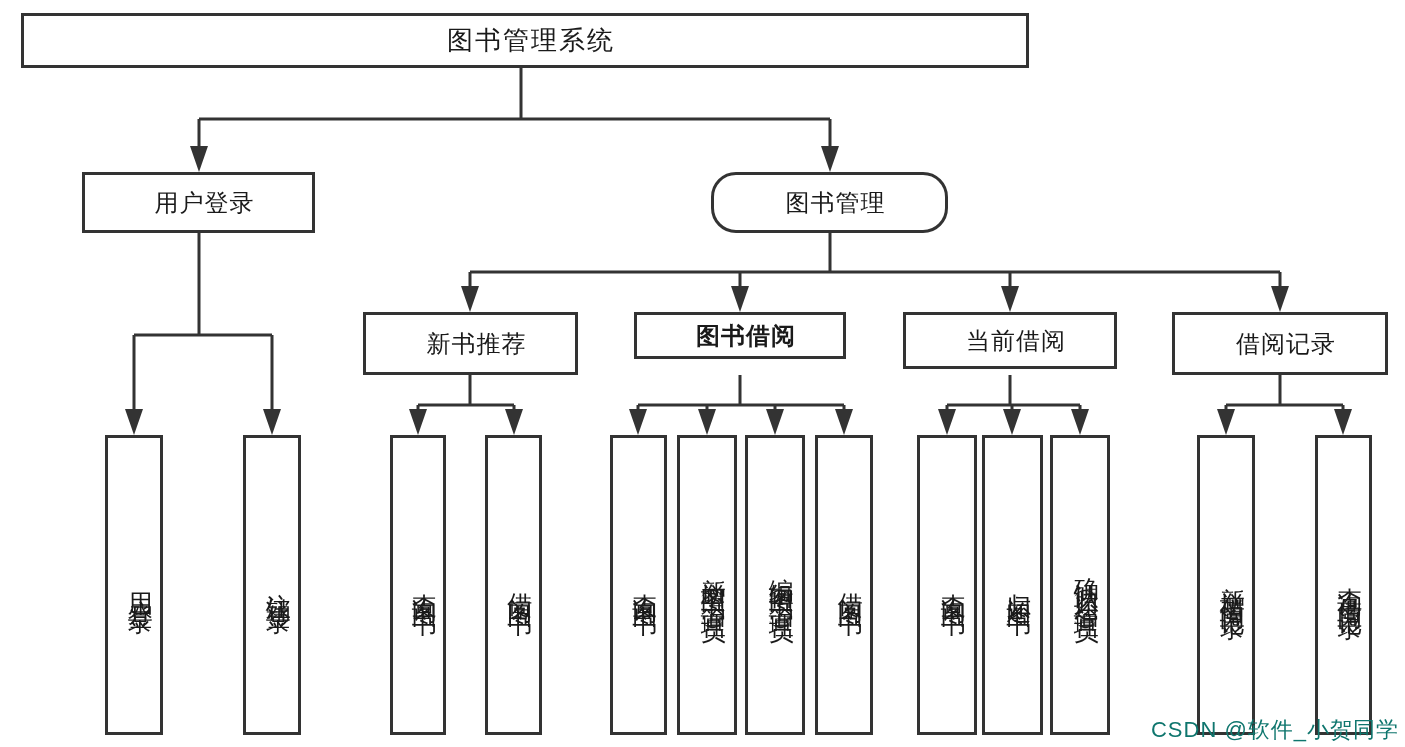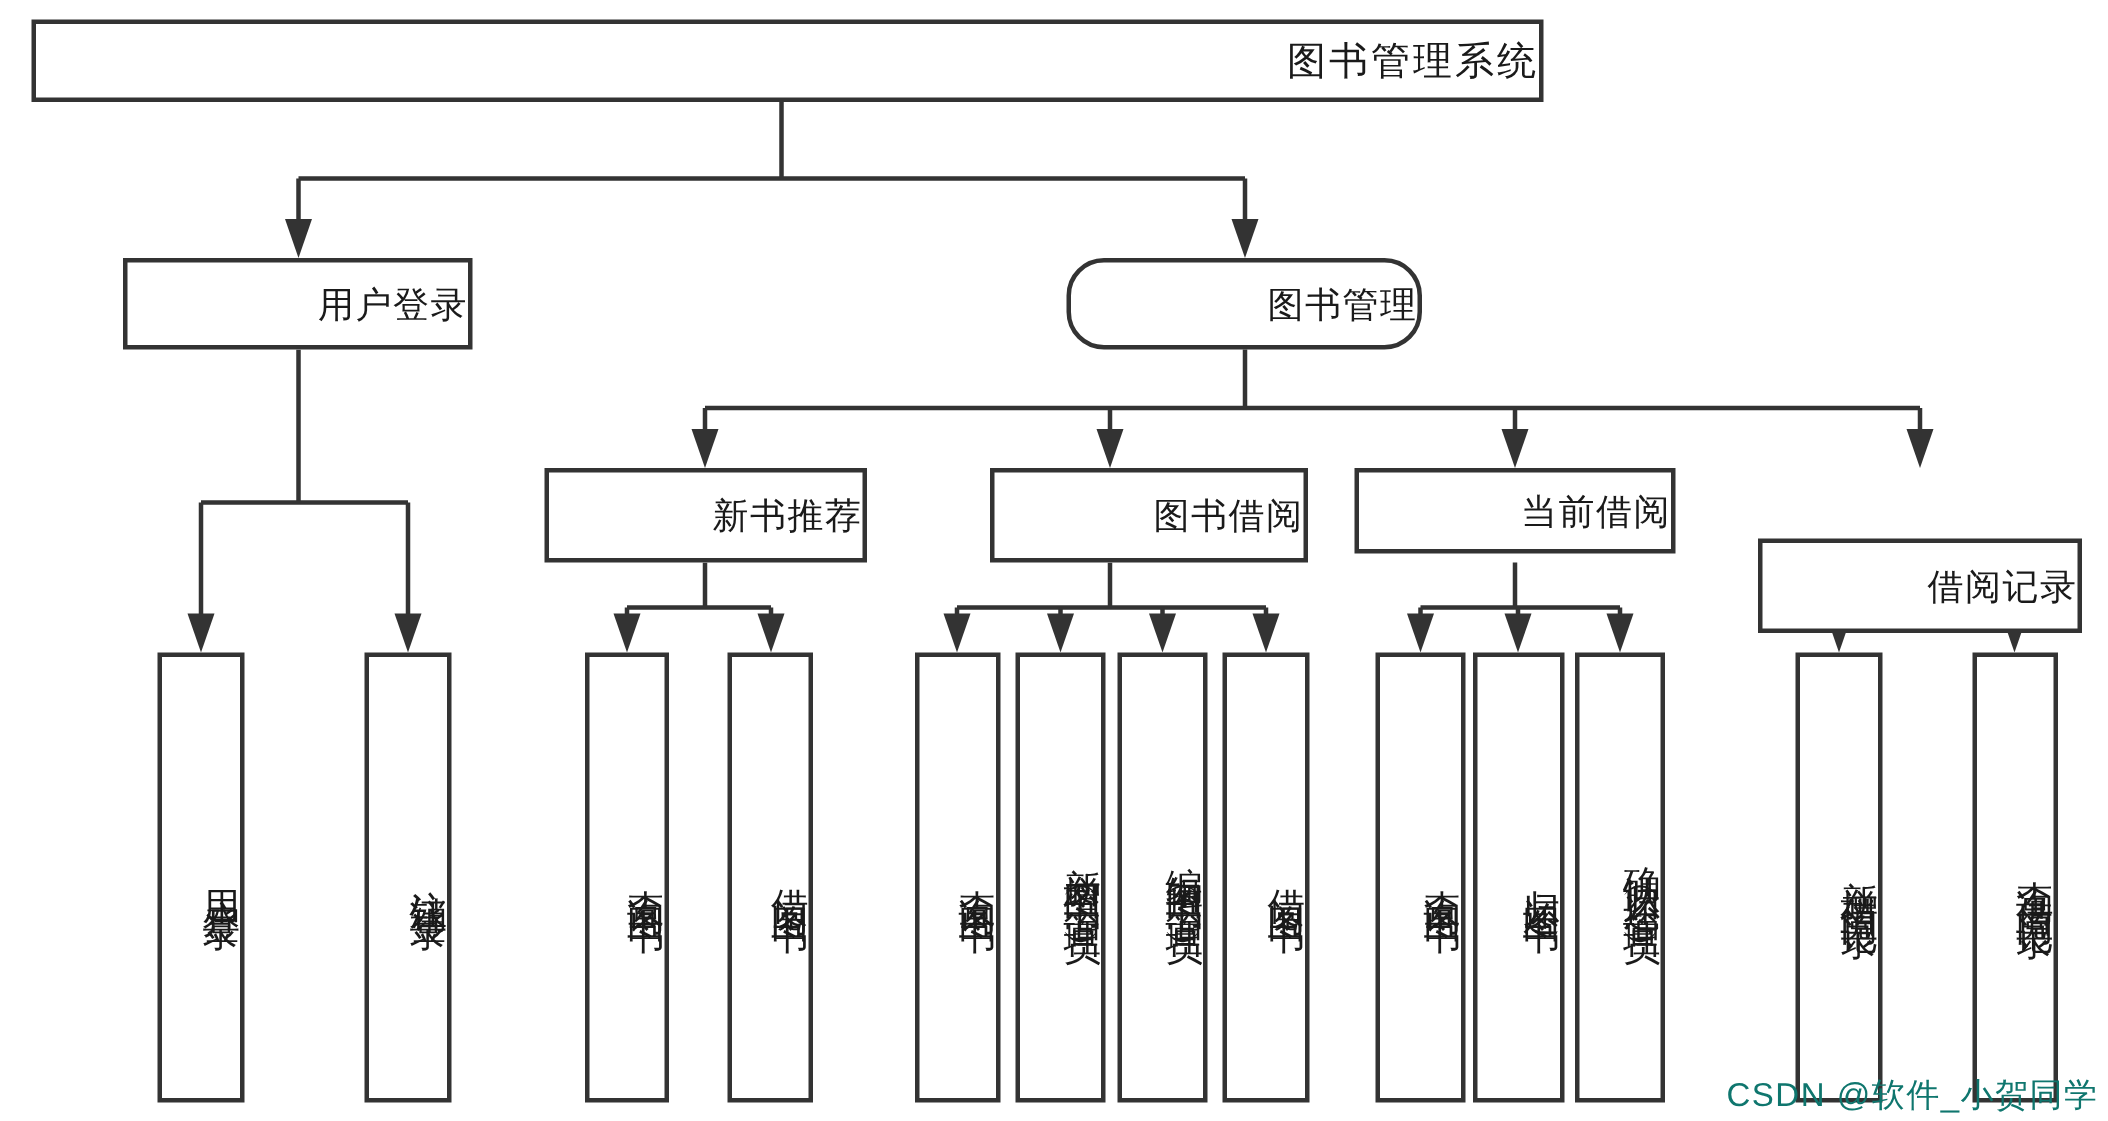--- a/index.html
+++ b/index.html
@@ -22,21 +22,21 @@
     width: 1405px;
     height: 747px;
   }
   .node {
     position: absolute;
     box-sizing: border-box;
     background: #ffffff;
     border: 3px solid #333333;
     display: flex;
     align-items: center;
-    justify-content: flex-end;
+    justify-content: center;
     color: #1a1a1a;
     padding-left: 12px;
   }
   .node.title {
     font-size: 26px;
     letter-spacing: 2px;
   }
   .node.branch {
     font-size: 24px;
     letter-spacing: 1px;
@@ -116,27 +116,27 @@
   <div class="node branch" style="left:82px; top:172px; width:233px; height:61px;">
     <span>用户登录</span>
   </div>
   <div class="node branch" style="left:711px; top:172px; width:237px; height:61px;border-radius:25px;">
     <span>图书管理</span>
   </div>
 
   <div class="node branch" style="left:363px; top:312px; width:215px; height:63px;font-family:Liberation Mono, monospace;">
     <span>新书推荐</span>
   </div>
-  <div class="node branch" style="left:660px; top:312px; width:212px; height:63px;">
+  <div class="node branch" style="left:634px; top:312px; width:212px; height:47px;font-weight:bold;">
     <span>图书借阅</span>
   </div>
   <div class="node branch" style="left:903px; top:312px; width:214px; height:57px;">
     <span>当前借阅</span>
   </div>
-  <div class="node branch" style="left:1172px; top:312px; width:216px; height:63px;margin-top:47px;">
+  <div class="node branch" style="left:1172px; top:312px; width:216px; height:63px;">
     <span>借阅记录</span>
   </div>
 
   <div class="node leaf" style="left:105px; width:58px;">
     <span class="vtext">用户登录</span>
   </div>
   <div class="node leaf" style="left:243px; width:58px;">
     <span class="vtext">注销登录</span>
   </div>
 

